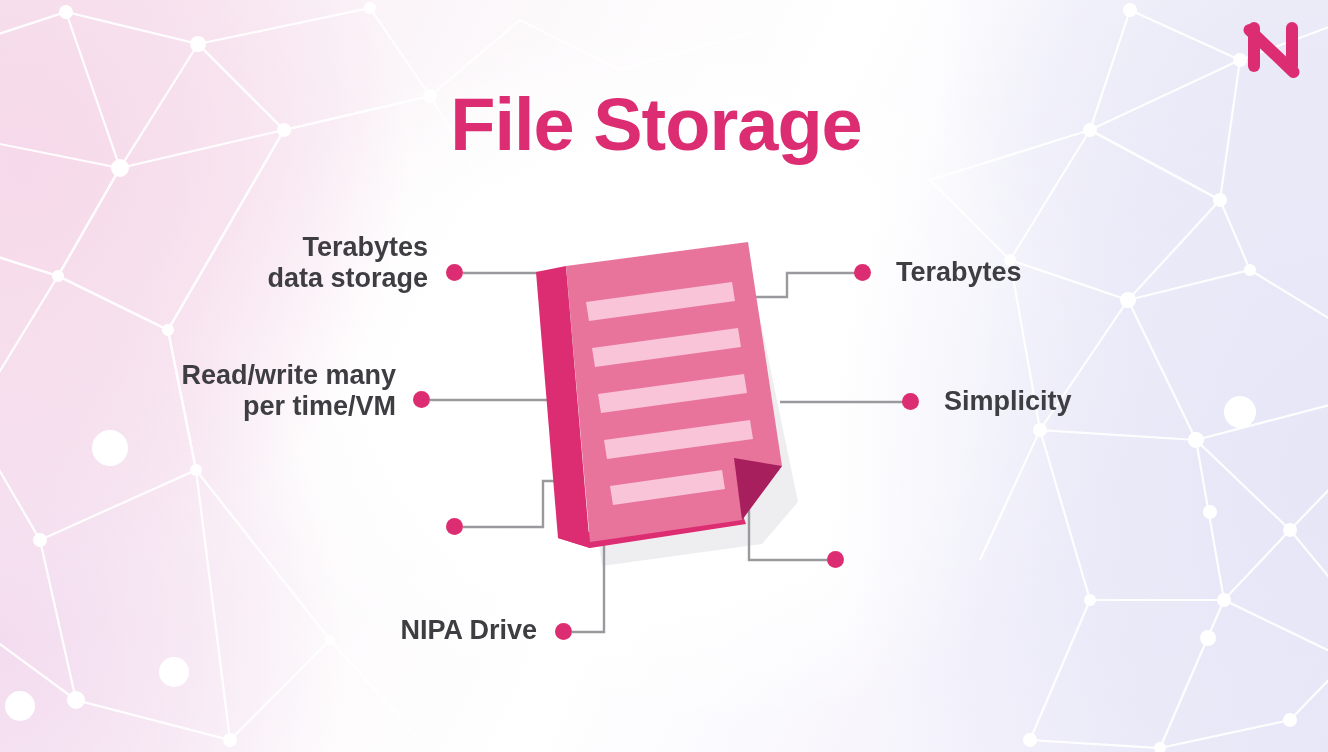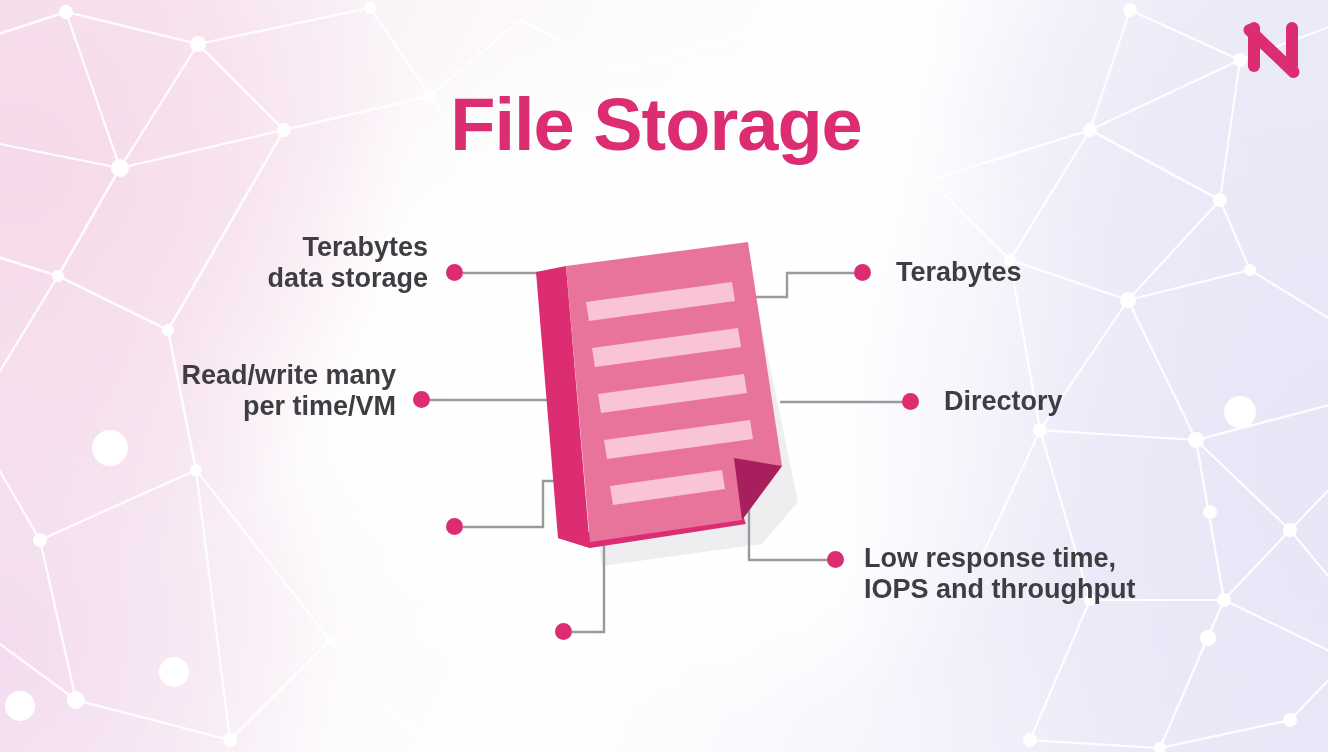--- a/index.html
+++ b/index.html
@@ -213,26 +213,25 @@
     <div class="label right-aligned" style="left:110px; top:232px; width:318px;">Terabytes
 data storage</div>
     <div class="node-dot" style="left:446px; top:264px;"></div>
 
     <div class="label right-aligned" style="left:60px; top:360px; width:336px;">Read/write many
 per time/VM</div>
     <div class="node-dot" style="left:413px; top:391px;"></div>
 
     <div class="node-dot" style="left:446px; top:518px;"></div>
 
+    <div class="label right-aligned" style="left:260px; top:615px; width:277px;">NIPA Drive</div>
     <div class="node-dot" style="left:555px; top:623px;"></div>
 
     <div class="node-dot" style="left:854px; top:264px;"></div>
     <div class="label left-aligned" style="left:896px; top:257px; width:320px;">Terabytes</div>
 
     <div class="node-dot" style="left:902px; top:393px;"></div>
-    <div class="label left-aligned" style="left:944px; top:386px; width:320px;">Directory</div>
+    <div class="label left-aligned" style="left:944px; top:386px; width:320px;">Simplicity</div>
 
     <div class="node-dot" style="left:827px; top:551px;"></div>
-    <div class="label left-aligned" style="left:864px; top:543px; width:400px;">Low response time,
-IOPS and throughput</div>
 
   </div>
 </div>
 
 </body></html>

